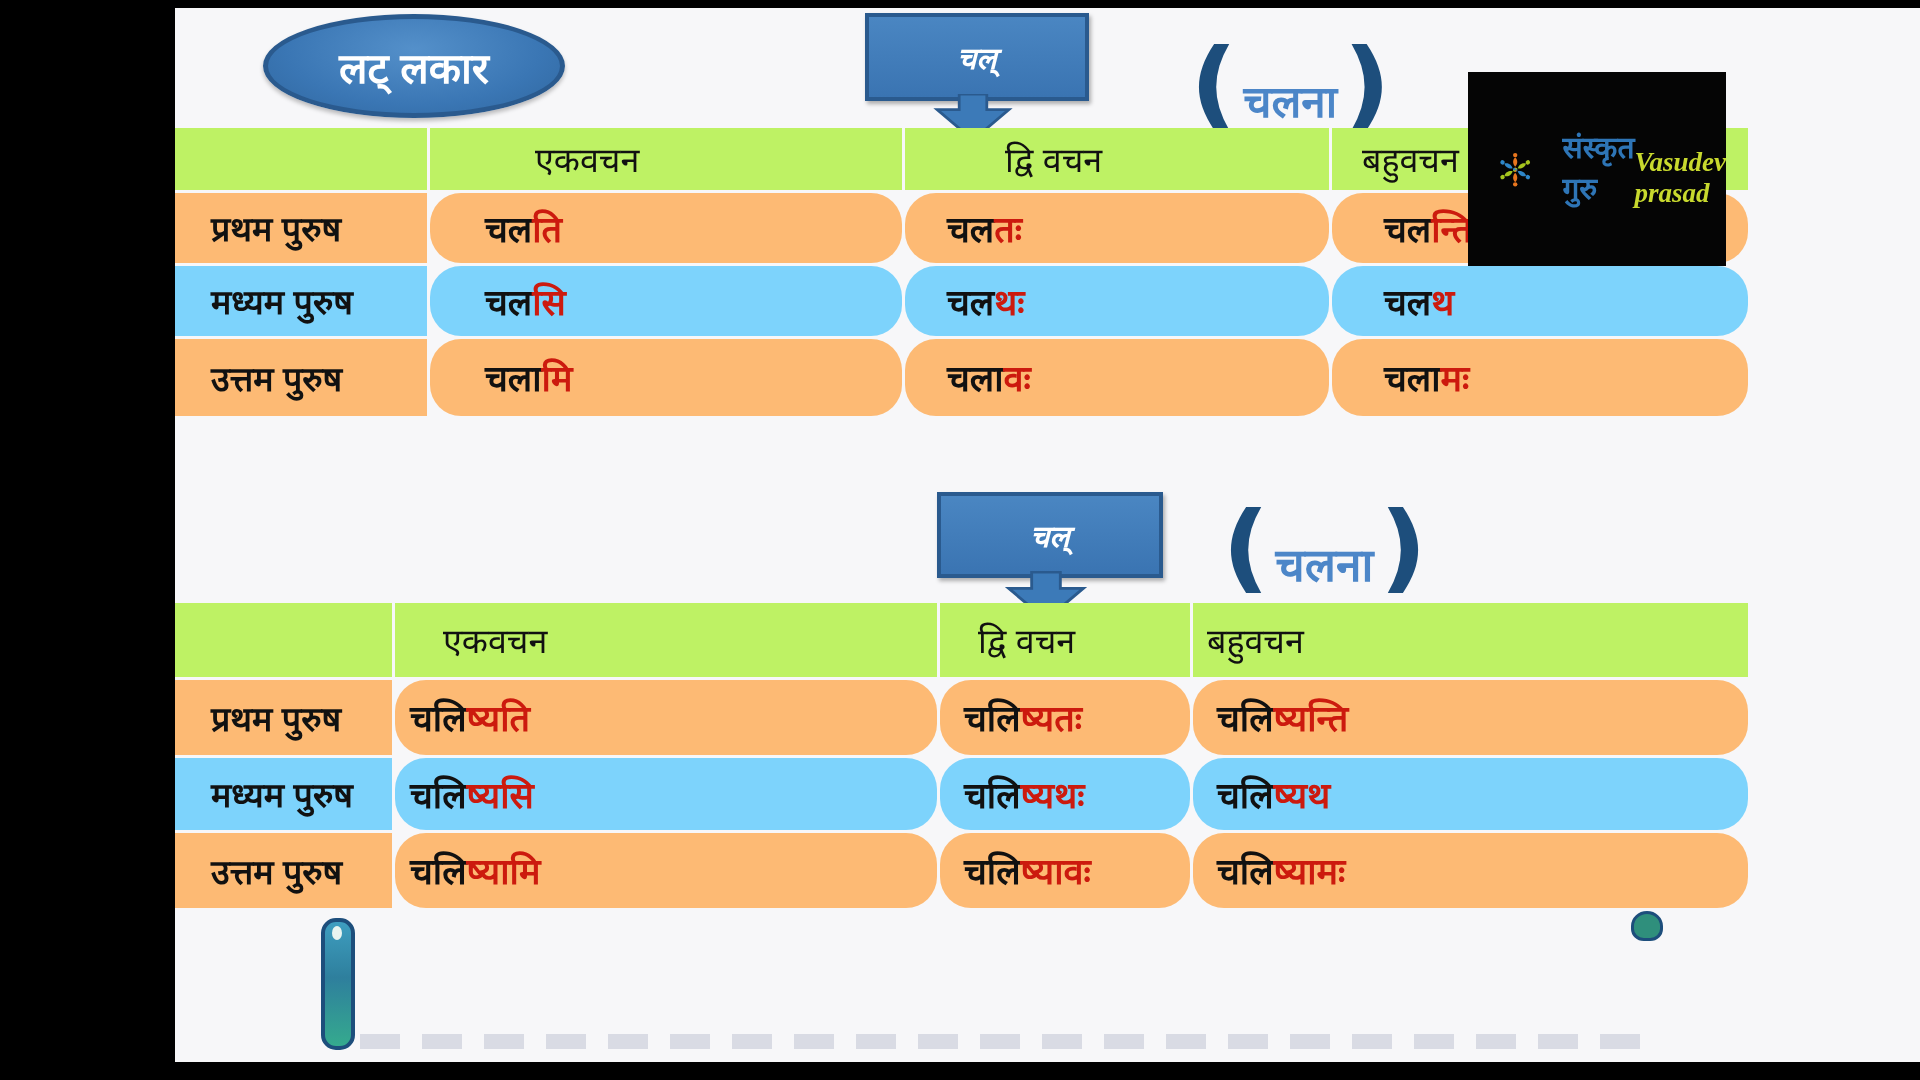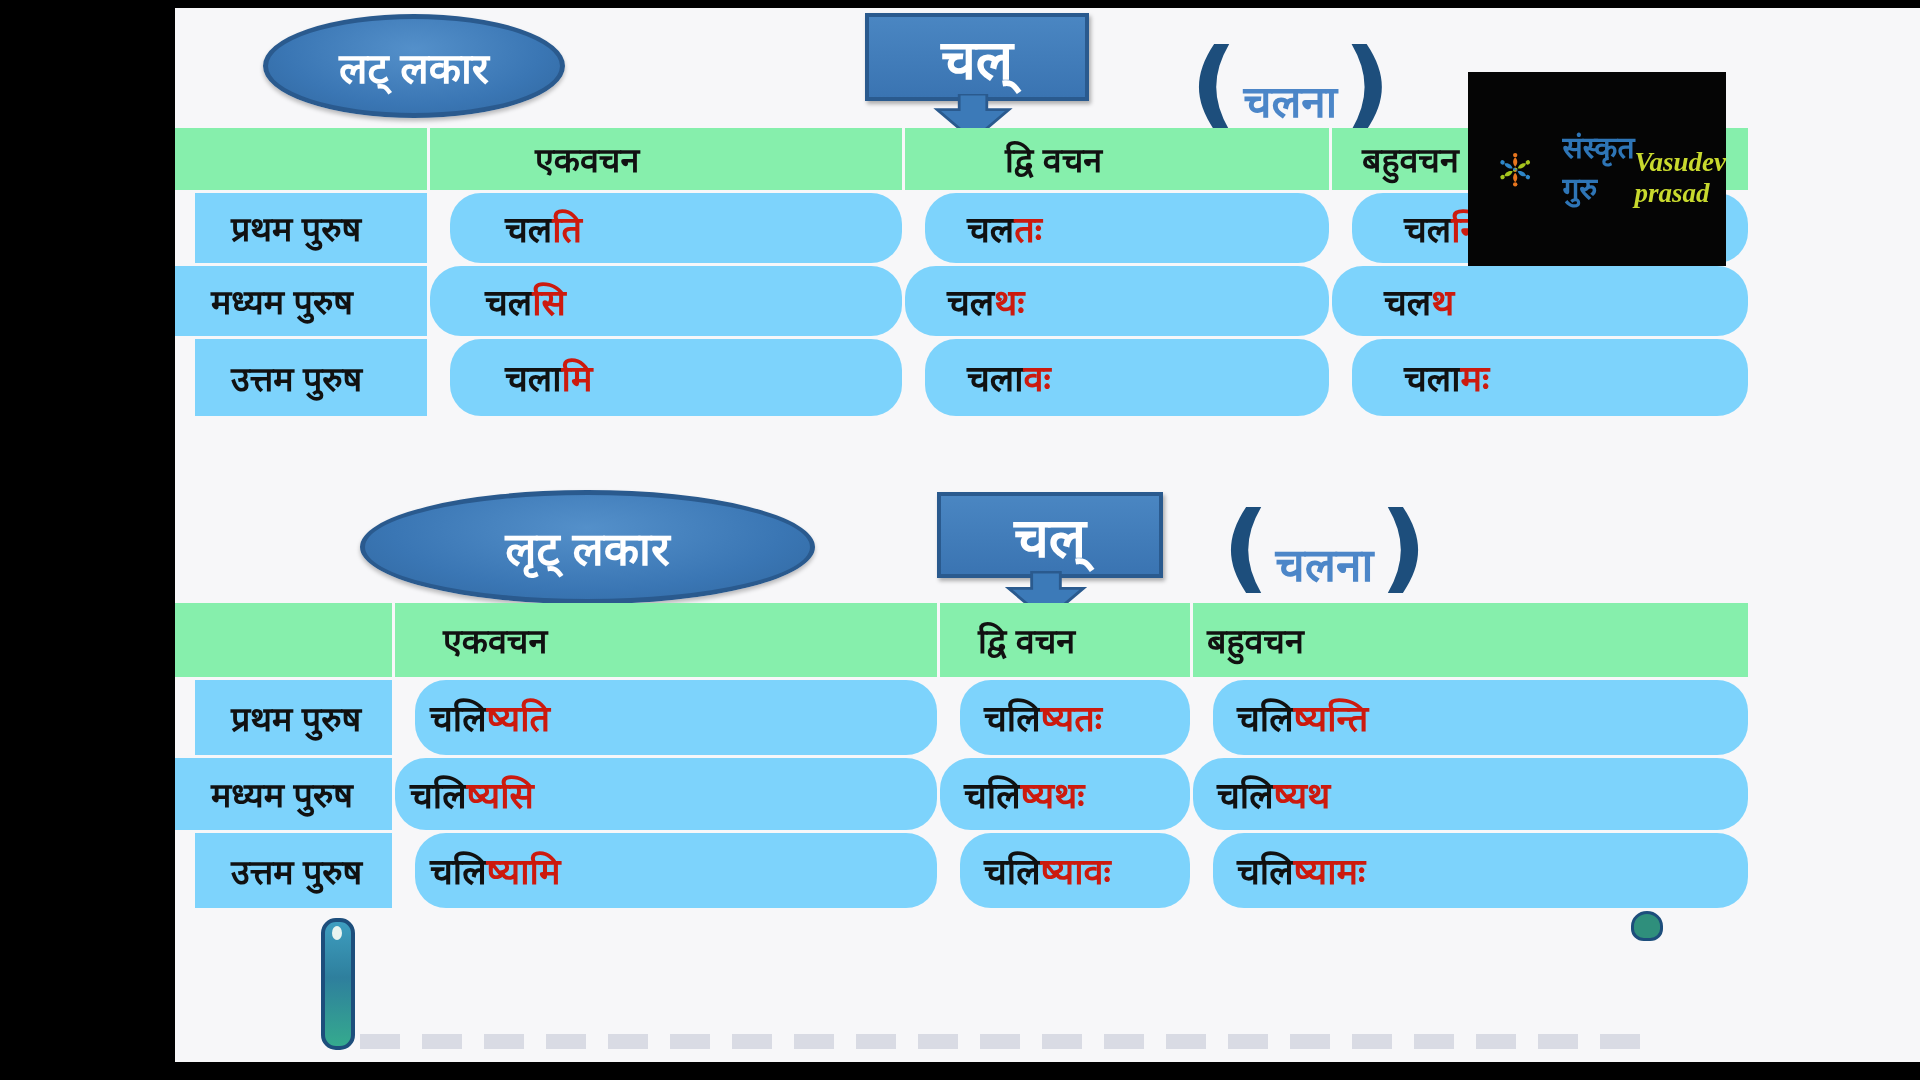--- a/index.html
+++ b/index.html
@@ -14,21 +14,21 @@
     box-shadow:0 3px 4px rgba(0,0,0,.25);}
   .ellipse .txt{color:#fff;font-weight:bold;}
   .s1-ellipse{left:88px;top:6px;width:292px;height:94px;}
   .s1-ellipse .txt{font-size:42px;}
   .s2-ellipse{left:185px;top:482px;width:445px;height:104px;}
   .s2-ellipse .txt{font-size:46px;}
 
   .rootbox{position:absolute;background:linear-gradient(#4a86c2,#3a74b2);
     border:4px solid #2a5a8e;display:flex;align-items:center;justify-content:center;
     box-shadow:2px 3px 4px rgba(0,0,0,.3);}
-  .rootbox .txt{color:#fff;font-weight:bold;font-size:55px;}
+  .rootbox .txt{color:#fff;font-weight:bold;font-size:30px;font-style:italic;}
   .s1-box{left:690px;top:5px;width:216px;height:80px;}
   .s2-box{left:762px;top:484px;width:218px;height:78px;}
   .arrow{position:absolute;}
   .s1-arrow{left:755px;top:86px;}
   .s2-arrow{left:828px;top:563px;}
 
   .meaning{position:absolute;display:flex;align-items:center;}
   .paren{color:#1d4e7c;font-weight:bold;font-size:104px;line-height:1;
          font-family:"DejaVu Sans",sans-serif;transform:scaleY(.92);}
   .meaning .txt{color:#4c86c8;font-weight:bold;padding:0 6px;margin-top:32px;}
@@ -44,22 +44,22 @@
   #logo .l2{color:#c8d92e;font-size:27px;font-weight:bold;font-style:italic;
             font-family:"Liberation Serif","DejaVu Serif",serif;margin-top:18px;}
 
   
   .ctable{position:absolute;display:grid;gap:3px;left:0;}
   .t1{top:120px;grid-template-columns:252px 472px 424px 416px;
       grid-template-rows:62px 70px 70px 77px;}
   .t2{top:595px;grid-template-columns:217px 542px 250px 555px;
       grid-template-rows:74px 75px 72px 75px;}
   .cell{display:flex;align-items:center;color:#111;}
-  .hdr{background:#86efac;font-weight:bold;font-size:34px;}
-  .rdark{background:#7dd3fc;margin-left:20px;}
+  .hdr{background:#bef264;font-weight:normal;font-size:34px;}
+  .rdark{background:#fdba74;}
   .rlight{background:#7dd3fc;}
   .lab{font-weight:bold;font-size:34px;padding-left:36px;}
   .word{font-weight:bold;font-size:36px;border-radius:31px;}
   .word .sfx{color:#cc1a0e;}
   .t1 .h1{padding-left:105px;}.t1 .h2{padding-left:100px;}.t1 .h3{padding-left:30px;}
   .t1 .w1{padding-left:55px;}.t1 .w2{padding-left:42px;}.t1 .w3{padding-left:52px;}
   .t2 .h1{padding-left:48px;}.t2 .h2{padding-left:38px;}.t2 .h3{padding-left:14px;}
   .t2 .w1{padding-left:15px;}.t2 .w2{padding-left:24px;}.t2 .w3{padding-left:24px;}
 
   
@@ -140,23 +140,20 @@
       <div class="cell rdark word w2">
           <span>चला</span>
           <span class="sfx">वः</span>
         </div>
       <div class="cell rdark word w3">
           <span>चला</span>
           <span class="sfx">मः</span>
         </div>
     </div>
 
-    <div class="ellipse s2-ellipse">
-      <span class="txt">लृट् लकार</span>
-    </div>
     <div class="rootbox s2-box">
       <span class="txt">चल्</span>
     </div>
     <svg class="arrow s2-arrow" width="86" height="50" viewBox="0 0 90 50">
       <path d="M30 0 L60 0 L60 17 L84 17 L45 50 L6 17 L30 17 Z" fill="#3c7ab8" stroke="#2a5a8e" stroke-width="3"></path>
     </svg>
     <div class="meaning s2-meaning">
       <span class="paren">(</span>
       <span class="txt">चलना</span>
       <span class="paren">)</span>

